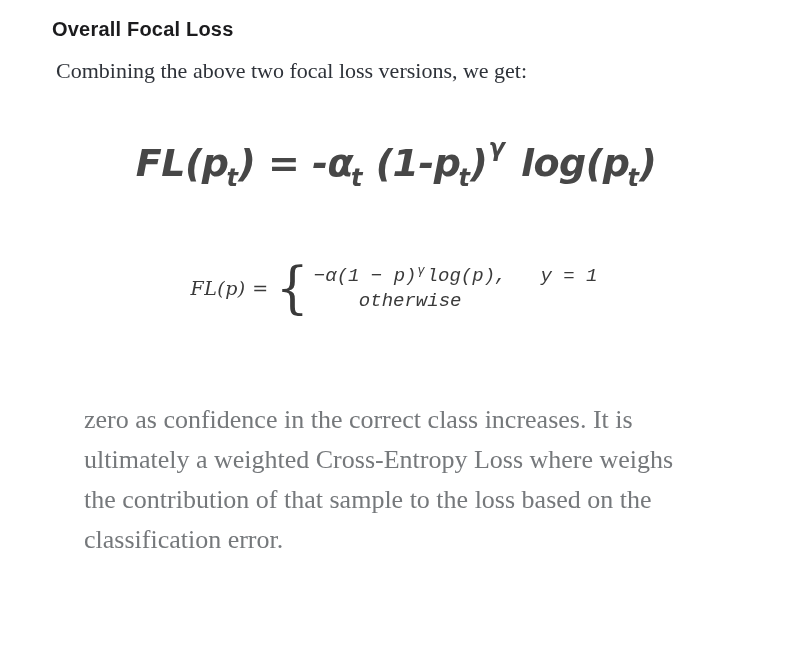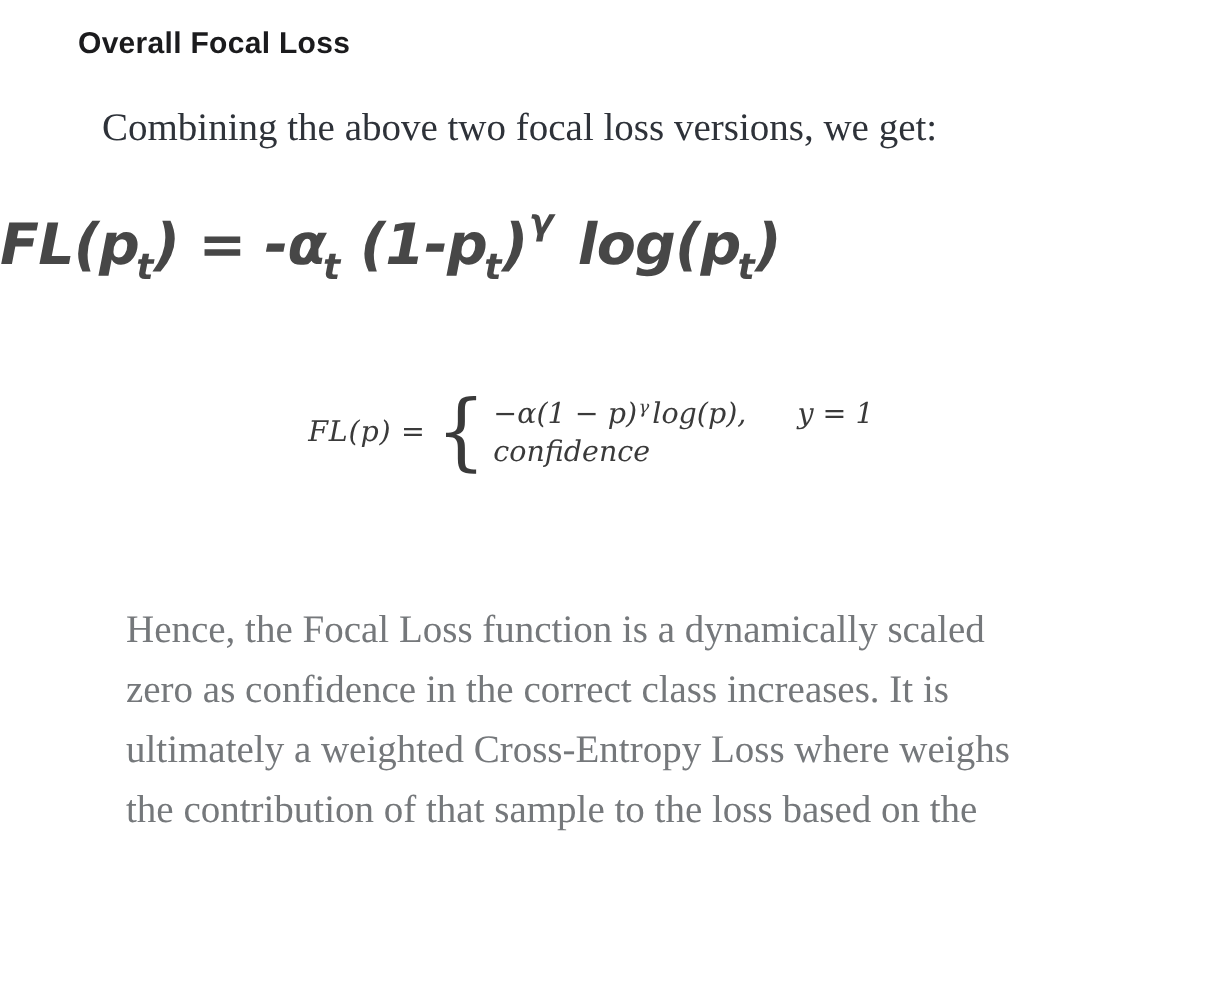--- a/index.html
+++ b/index.html
@@ -22,31 +22,32 @@
     font-size: 20px;
     font-weight: 700;
     letter-spacing: 0.2px;
     color: var(--color-heading, #1b1b1d);
   }
 
   .intro {
     position: absolute;
     left: 52px;
     top: 54px;
-    margin: 16px;
-    font-size: 26px;
+    margin: 4px;
+    font-size: 22px;
     color: var(--color-intro, #2e3239);
   }
 
   
   .formula-main-wrap {
     position: absolute;
     left: 0;
     top: 134px;
     width: 792px;
+    text-align: center;
   }
   .fm {
     font-family: "DejaVu Sans", sans-serif;
     font-style: italic;
     font-weight: 600;
     font-size: 38px;
     letter-spacing: -0.5px;
     color: var(--color-formula_main, #474747);
     white-space: nowrap;
   }
@@ -89,21 +90,21 @@
     margin-right: 5px;
     font-weight: 400;
   }
   .fc-grid {
     display: grid;
     grid-template-columns: auto auto;
     column-gap: 34px;
     row-gap: 3px;
     align-items: baseline;
   }
-  .fc-expr, .fc-cond { text-align: left; }
+  .fc-expr, .fc-cond { text-align: center; font-family: Liberation Mono, monospace; }
   .fc .fc-sup {
     font-size: 12px;
     vertical-align: 7px;
     margin: 0 2px 0 1px;
   }
 
   
   .quote {
     position: absolute;
     left: 84px;
@@ -137,27 +138,27 @@
     <span class="fm"><span>FL(p</span><span class="fm-sub">t</span><span>) = -α</span><span class="fm-sub">t</span><span> (1-p</span><span class="fm-sub">t</span><span>)</span><span class="fm-sup">γ</span><span> log(p</span><span class="fm-sub">t</span><span>)</span></span>
   </div>
 
   <div class="formula-cases-wrap">
     <span class="fc">
       <span class="fc-lhs">FL(p) =</span>
       <span class="fc-brace">{</span>
       <span class="fc-grid">
         <span class="fc-expr"><span>−α(1 − p)</span><span class="fc-sup">γ</span><span>log(p),</span></span>
         <span class="fc-cond">y = 1</span>
-        <span class="fc-cond">confidence</span>
+        <span class="fc-cond">otherwise</span>
       </span>
     </span>
   </div>
 
   <div class="quote">
-    <div class="quote-line">Hence, the Focal Loss function is a dynamically scaled</div>
     <div class="quote-line">zero as confidence in the correct class increases. It is</div>
     <div class="quote-line">ultimately a weighted Cross-Entropy Loss where weighs</div>
     <div class="quote-line">the contribution of that sample to the loss based on the</div>
+    <div class="quote-line">classification error.</div>
   </div>
 
   <div class="watermark">CSDN @程序员行者孙</div>
 
 </div>
 
 </body></html>

